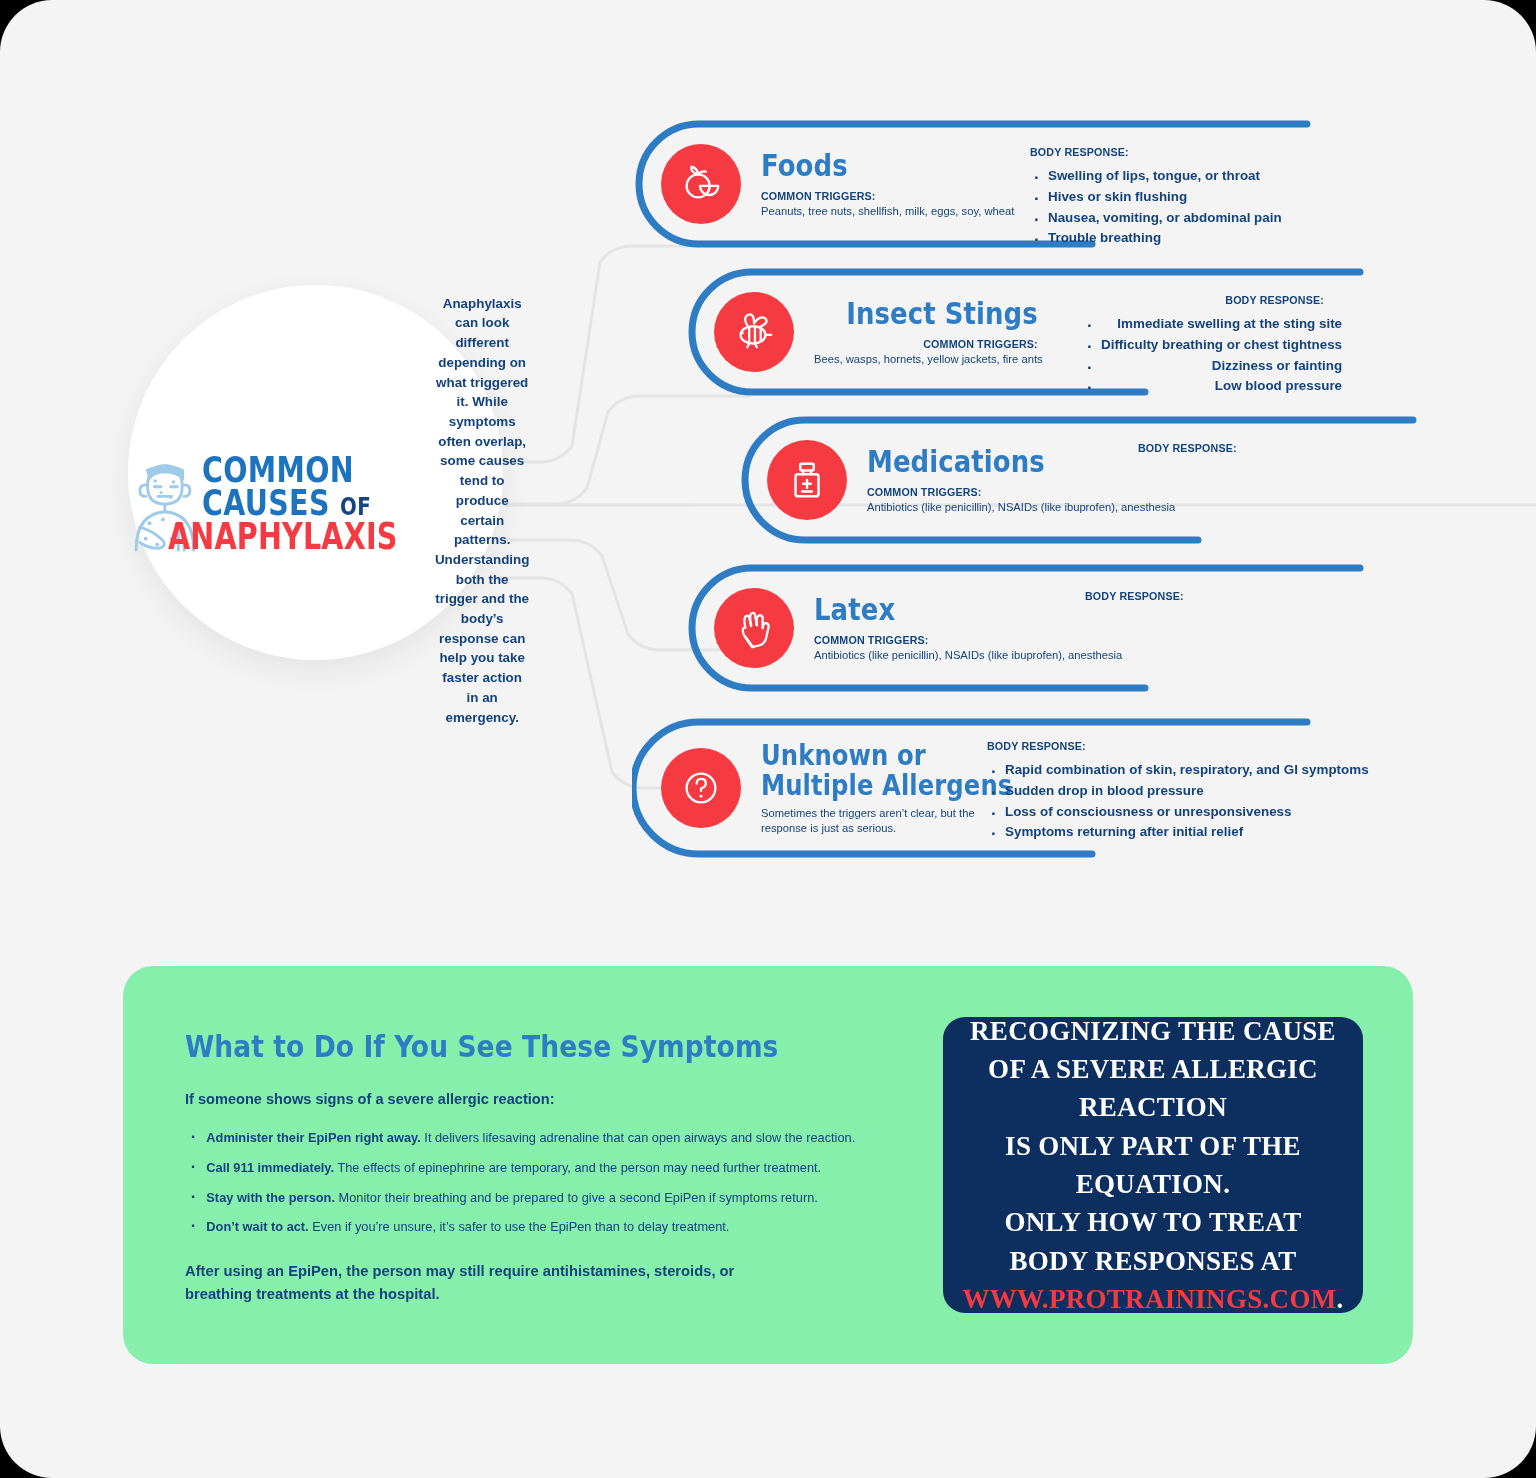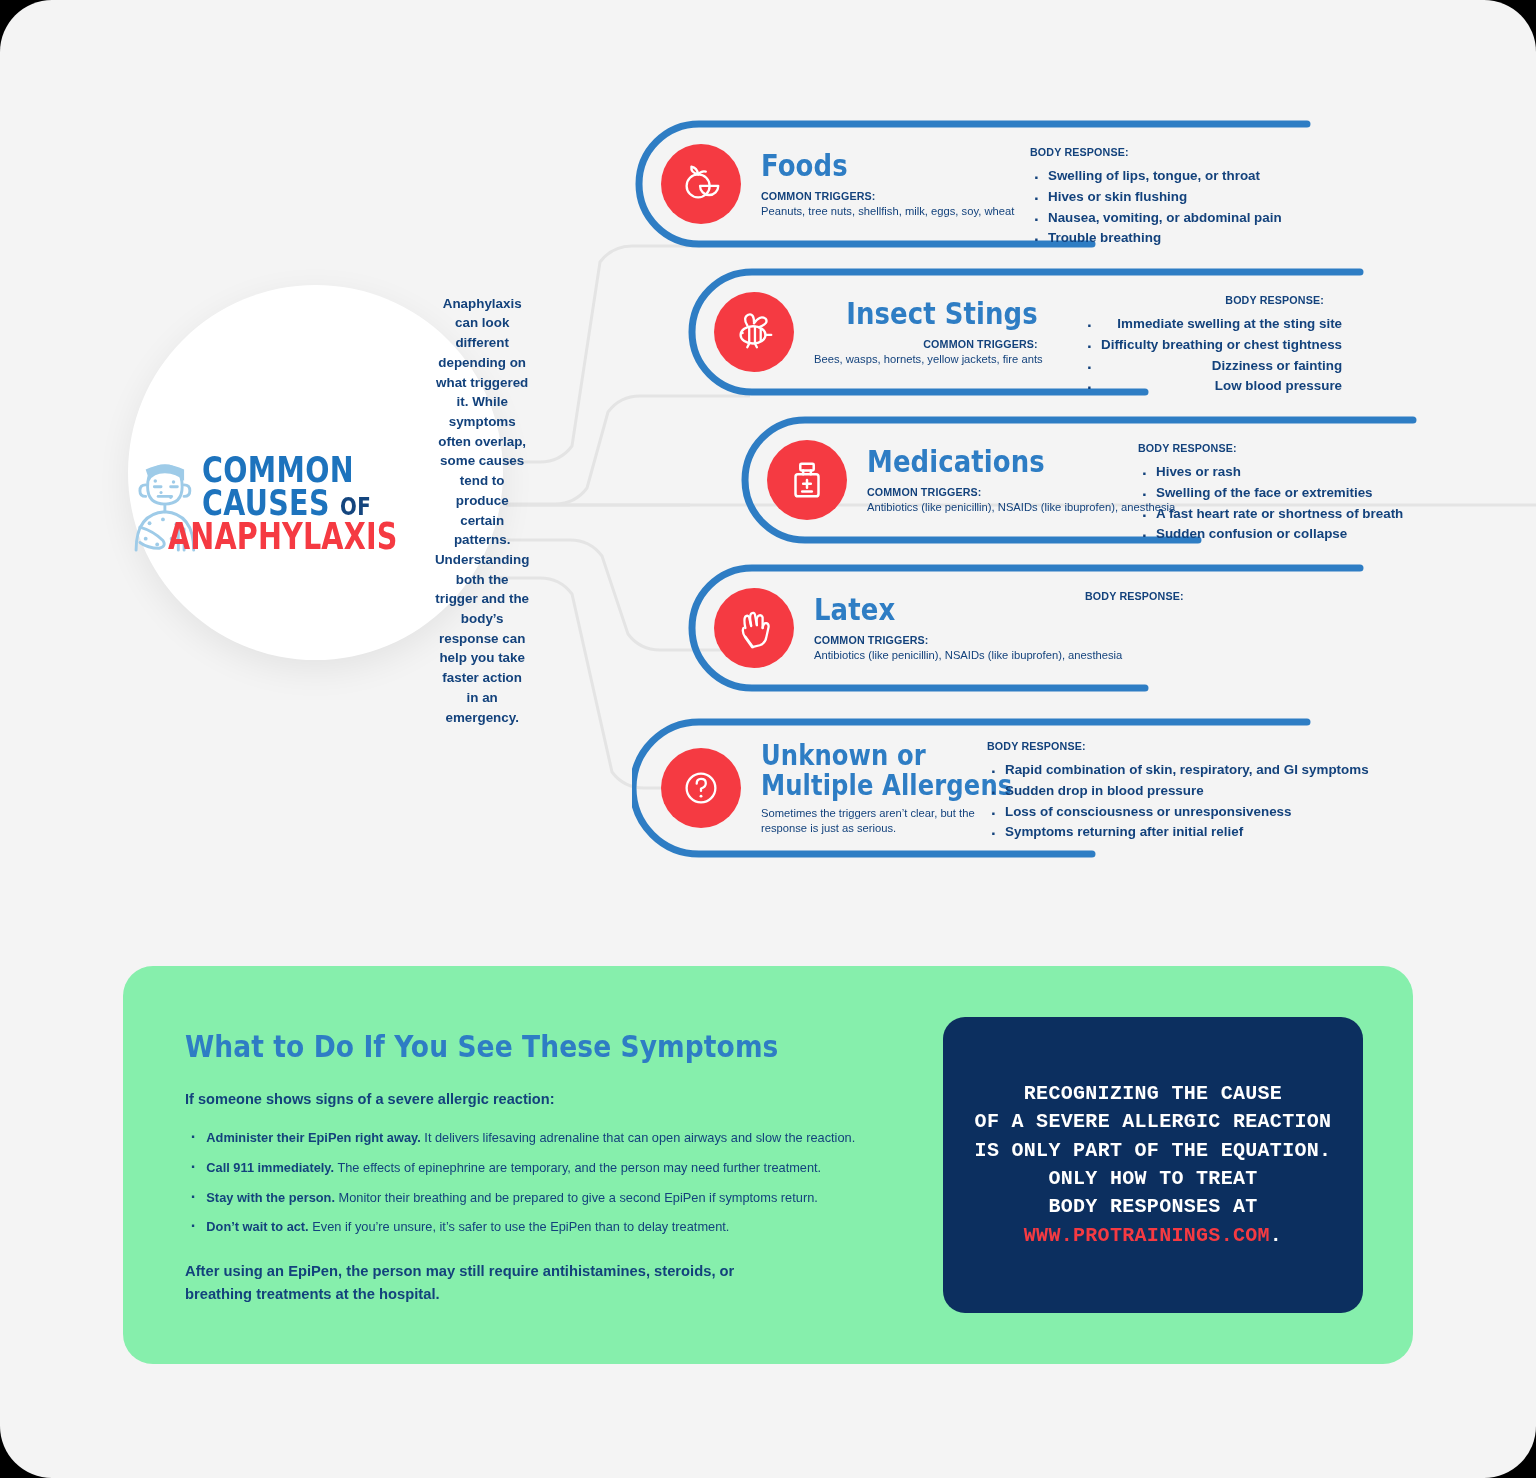--- a/index.html
+++ b/index.html
@@ -121,22 +121,22 @@
     margin-top:24px;font-weight:700;font-size:15.2px;color:#13427c;line-height:1.5;
     max-width:620px;transform:scaleX(.97);transform-origin:left center;
   }
 
   .bp-right{
     position:absolute;left:820px;top:51px;width:420px;height:296px;
     background:#0c2f5f;border-radius:22px;
     display:flex;align-items:center;justify-content:center;text-align:center;
   }
   .bp-right .cta{
-    font-family:Liberation Mono, monospace;
-    font-weight:700;color:#fff;font-size:20px;line-height:1.42;letter-spacing:.3px;
+    font-family:Liberation Serif, serif;
+    font-weight:700;color:#fff;font-size:27px;line-height:1.42;letter-spacing:.3px;
   }
   .bp-right .cta .url{color:#f53a42;}
 </style>
 </head>
 <body>
 
 <div class="page">
 
   <svg class="connectors" viewBox="0 0 1536 1478" xmlns="http://www.w3.org/2000/svg">
     <g fill="none" stroke="#e4e4e4" stroke-width="3">
@@ -262,26 +262,20 @@
         </svg>
       </div>
       <div class="cardtext">
         <div class="card-title">Medications</div>
         <div class="trig-label">COMMON TRIGGERS:</div>
         <div class="trig-val">Antibiotics (like penicillin), NSAIDs (like ibuprofen), anesthesia</div>
       </div>
     </div>
     <div class="resp" style="left:400px;">
       <div class="resp-label">BODY RESPONSE:</div>
-      <ul>
-        <li>Hives or rash</li>
-        <li>Swelling of the face or extremities</li>
-        <li>A fast heart rate or shortness of breath</li>
-        <li>Sudden confusion or collapse</li>
-      </ul>
     </div>
   </div>
 
   <div class="card" style="left:685px;top:564px;width:690px;">
     <svg class="frame" viewBox="0 0 690 128" preserveAspectRatio="none">
       <path d="M675 4 H67 A60 60 0 0 0 67 124 H460" fill="none" stroke="#2e7dc4" stroke-width="7" stroke-linecap="round"></path>
     </svg>
     <div class="inner">
       <div class="badge">
         <svg viewBox="0 0 48 48" fill="none" stroke="#fff" stroke-width="2.4" stroke-linecap="round" stroke-linejoin="round">

